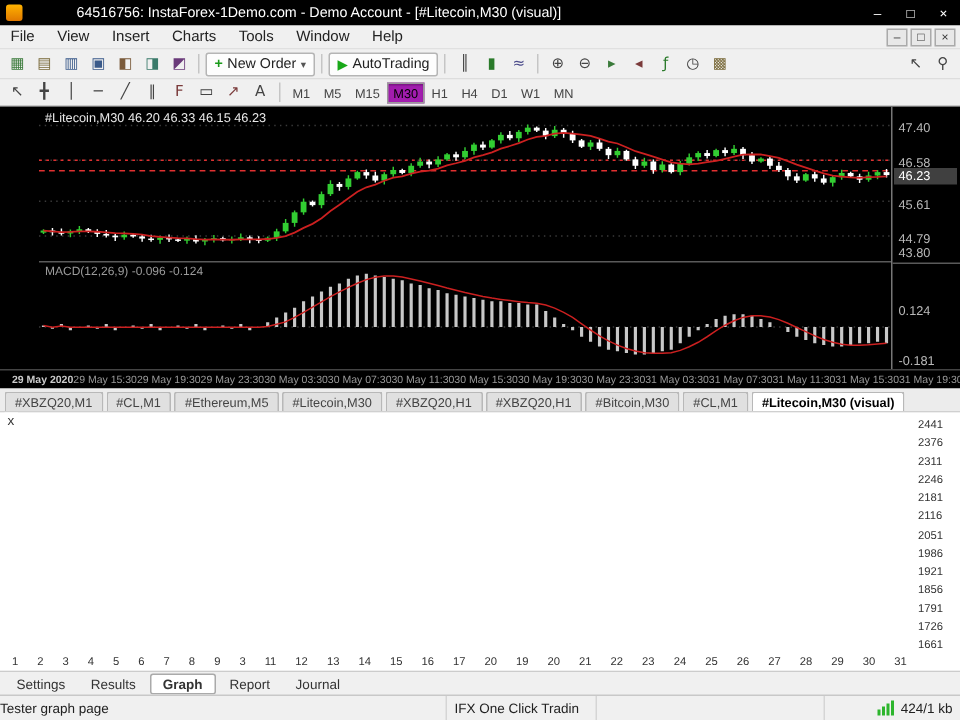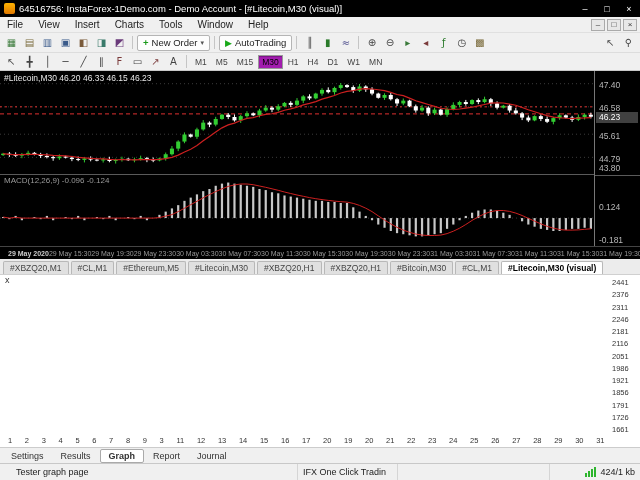--- a/index.html
+++ b/index.html
@@ -2,21 +2,21 @@
 <html><head>
 <meta charset="utf-8">
 <style>
   * { box-sizing: border-box; margin: 0; padding: 0; }
   html,body { width:640px; height:480px; overflow:hidden; }
   body { font-family:"Liberation Sans","DejaVu Sans",sans-serif; background:#f0f0f0; }
   #app { width:640px; height:480px; display:flex; flex-direction:column; }
 
   .titlebar { flex:0 0 17px; background:#000; color:#fff; display:flex; align-items:center; gap:4px; padding:0 2px; font-size:9.5px; }
   .app-icon { width:11px; height:11px; margin-left:2px; background:linear-gradient(#ffb300,#e07800); border-radius:2px; flex:0 0 11px; }
-  .title-text { flex:1; white-space:nowrap; overflow:hidden; }
+  .title-text { flex:1; white-space:nowrap; overflow:hidden;margin-left:32px; }
   .win-btn { width:18px; height:13px; display:flex; align-items:center; justify-content:center; font-size:9px; color:#fff; }
 
   .menubar { flex:0 0 16px; background:#f0f0f0; display:flex; align-items:center; font-size:10px; border-bottom:1px solid #e0e0e0; }
   .menu-item { padding:0 7px; color:#222; }
   .child-controls { margin-left:auto; display:flex; gap:2px; padding-right:3px; }
   .child-btn { width:14px; height:12px; border:1px solid #aaa; background:#e8e8e8; font-size:8px; line-height:10px; text-align:center; color:#333; }
 
   .toolbar { display:flex; align-items:center; background:#f0f0f0; gap:1px; padding:0 3px; }
   .toolbar.one { flex:0 0 20px; border-bottom:1px solid #ddd; }
   .toolbar.two { flex:0 0 18px; border-bottom:1px solid #c8c8c8; }
@@ -25,21 +25,21 @@
   .tsep { width:1px; height:13px; background:#c5c5c5; margin:0 3px; }
   .order-btn, .auto-btn { display:inline-flex; align-items:center; gap:3px; border:1px solid #b5b5b5; background:#fdfdfd; height:16px; padding:0 5px; font-size:9.5px; color:#222; border-radius:2px; }
   .order-btn .plus { color:#1a9a1a; font-weight:bold; }
   .auto-btn .play { color:#18a818; font-size:9px; }
   .caret { font-size:7px; color:#555; }
   .tf { padding:0 3px; height:14px; font-size:8.5px; color:#444; display:inline-flex; align-items:center; border:1px solid transparent; }
   .tf.active { background:#a21caf; border:1px solid #9a9a9a; box-shadow:inset 0 1px 1px rgba(0,0,0,.25); color:#000; }
   .flexfill { flex:1; }
 
   .chart-area { flex:0 0 188px; background:#000; display:flex; flex-direction:column; }
-  .panes { flex:1; display:flex; }
+  .panes { flex:1; display:flex;margin-left:26px; }
   .pane-left { flex:1; display:flex; flex-direction:column; min-width:0; }
   .main-pane { height:104px; position:relative; border-bottom:1px solid #5a5a5a; }
   .macd-pane { height:70px; position:relative; }
   svg.fill { position:absolute; inset:0; width:100%; height:100%; display:block; }
   .symbol-label { position:absolute; top:2px; left:4px; color:#e8e8e8; font-size:8.5px; }
   .macd-label { position:absolute; top:1px; left:4px; color:#9a9a9a; font-size:8px; }
   .price-scale { flex:0 0 46px; border-left:1px solid #777; position:relative; font-size:8.5px; color:#b8b8b8; }
   .price-scale::after { content:""; position:absolute; left:0; right:0; top:104px; border-top:1px solid #5a5a5a; }
   .pl { position:absolute; left:4px; }
   .current-tag { position:absolute; left:1px; right:2px; background:#a01818; color:#fff; padding:0 3px; font-size:8.5px; line-height:11px; }
@@ -56,21 +56,21 @@
   .graph-box { position:absolute; left:6px; top:3px; right:33px; bottom:13px; border:1px solid #999; }
   .tester-header { position:absolute; top:1px; left:10px; right:2px; font-size:8px; color:#222; white-space:nowrap; overflow:hidden; }
   .tester-ylabels { position:absolute; top:3px; bottom:13px; right:1px; width:30px; display:flex; flex-direction:column; justify-content:space-between; font-size:7.5px; color:#333; padding-left:3px; }
   .tester-xlabels { position:absolute; left:6px; right:33px; bottom:1px; height:11px; display:flex; justify-content:space-between; align-items:center; font-size:7.5px; color:#333; padding:0 2px; }
 
   .tester-tabs { flex:0 0 16px; background:#f0f0f0; border-top:1px solid #ccc; display:flex; align-items:center; gap:1px; padding-left:3px; font-size:9px; }
   .ttab { padding:1px 8px; color:#333; }
   .ttab.active { background:#fff; border:1px solid #aaa; border-radius:2px; font-weight:bold; }
 
   .statusbar { flex:0 0 17px; background:#f0f0f0; border-top:1px solid #c8c8c8; display:flex; align-items:center; font-size:9px; color:#222; }
-  .sb-left { flex:0 0 298px; padding:0 16px; border-right:1px solid #d5d5d5; height:100%; display:flex; align-items:center; }
+  .sb-left { flex:0 0 298px; padding:0 0; border-right:1px solid #d5d5d5; height:100%; display:flex; align-items:center; }
   .sb-center { flex:0 0 100px; padding:0 5px; border-right:1px solid #d5d5d5; height:100%; display:flex; align-items:center; white-space:nowrap; overflow:hidden; }
   .sb-gap { flex:1; border-right:1px solid #d5d5d5; height:100%; }
   .sb-right { flex:0 0 90px; display:flex; align-items:flex-start; justify-content:flex-end; gap:4px; padding:0 5px; }
   .signal-bars { display:inline-flex; align-items:flex-end; gap:1px; height:10px; }
   .signal-bars i { display:block; width:2px; background:#2db52d; }
   .signal-bars i:nth-child(1){height:4px;} .signal-bars i:nth-child(2){height:6px;}
   .signal-bars i:nth-child(3){height:8px;} .signal-bars i:nth-child(4){height:10px;}
 </style>
 </head>
 <body>

